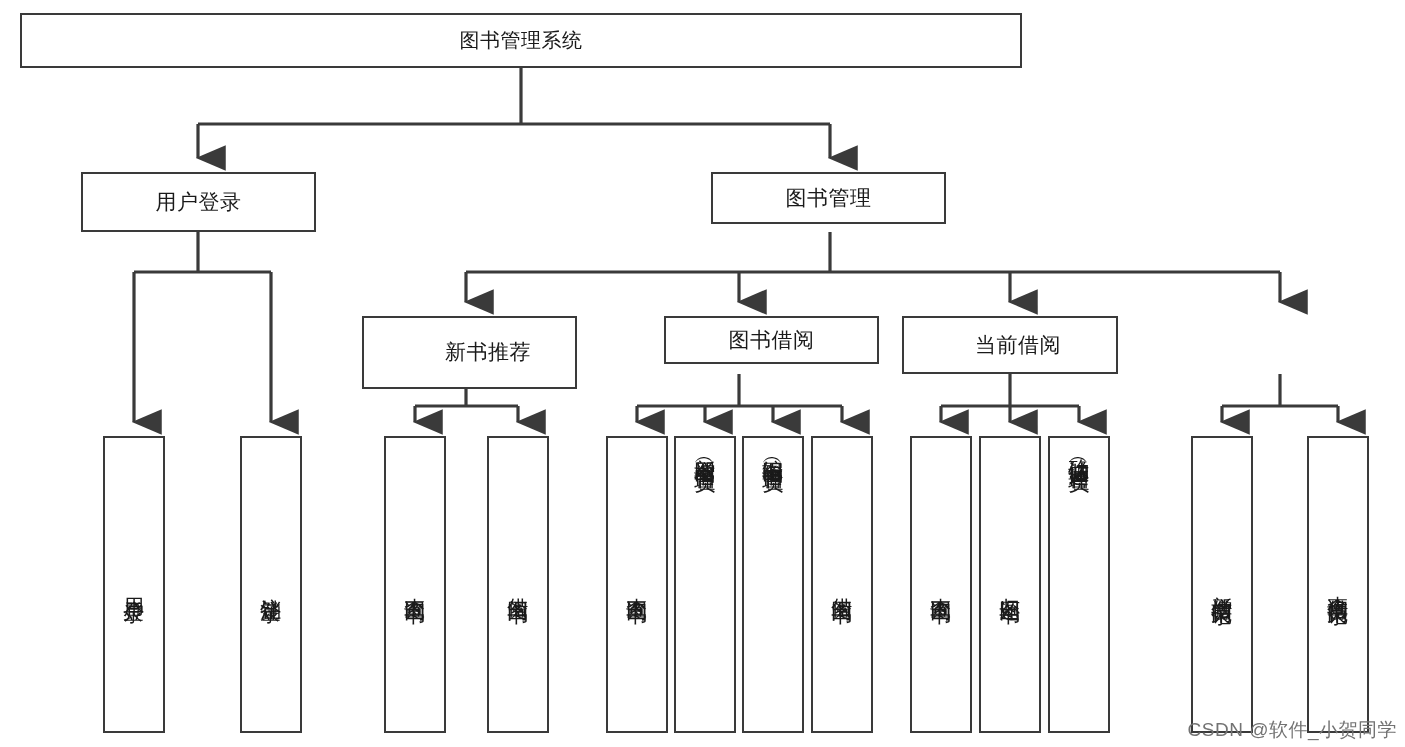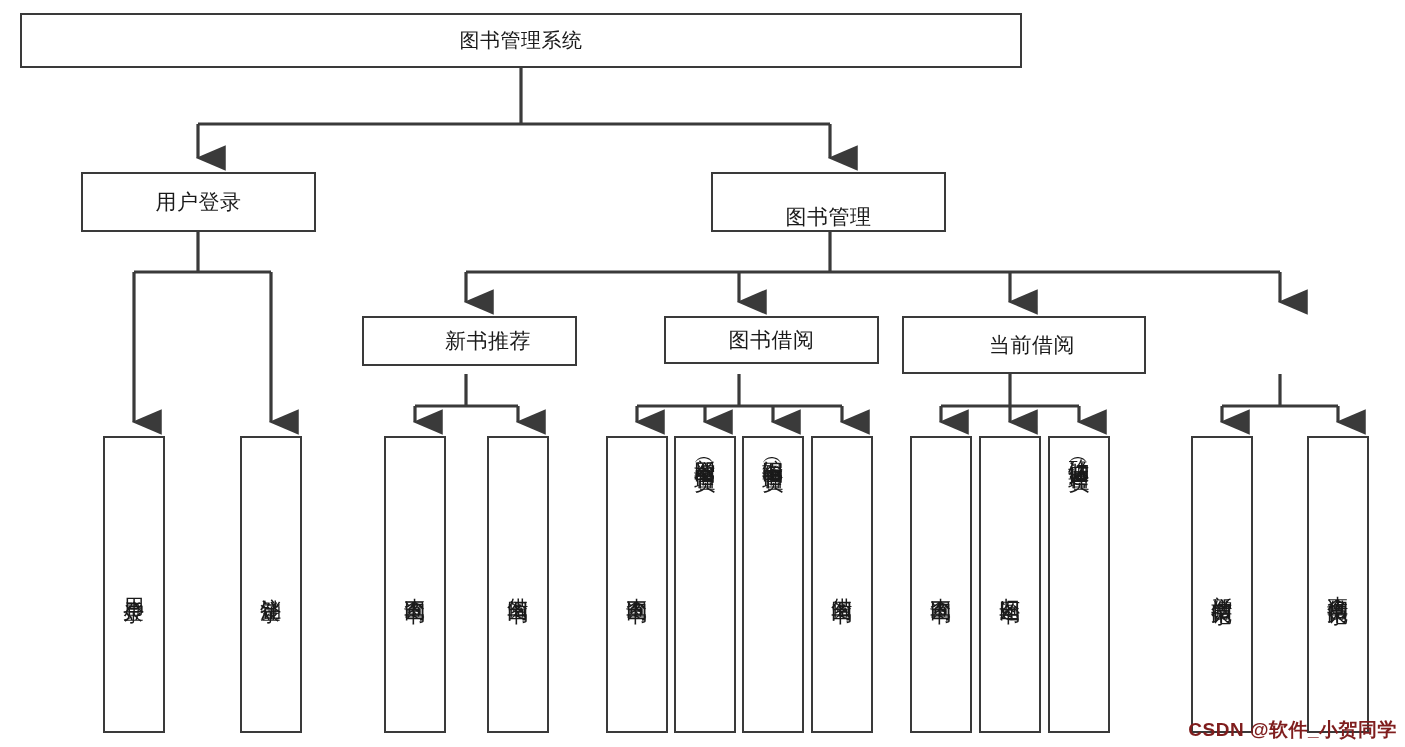--- a/index.html
+++ b/index.html
@@ -70,25 +70,24 @@
   }
   .node.leaf.leaf-centered {
     align-items: center;
     padding-top: 0;
   }
   .watermark {
     position: absolute;
     right: 8px;
     bottom: 4px;
     font-size: 19px;
-    color: #7f1d1d;
+    color: #737373;
     white-space: nowrap;
     z-index: 5;
     letter-spacing: 0.5px;
-    font-weight: bold;
   }
 </style>
 </head>
 <body>
 
 <div id="canvas">
 
   <svg id="edges" viewBox="0 0 1405 747" width="1405" height="747" aria-hidden="true">
     <defs>
       <marker id="arrow" viewBox="0 0 12 12" refX="6" refY="10" markerWidth="9" markerHeight="9" orient="auto-start-reverse">
@@ -146,33 +145,33 @@
   </svg>
 
   <div class="node level-1" style="left:20px; top:13px; width:1002px; height:55px;">
     <span class="node-label">图书管理系统</span>
   </div>
 
   <div class="node level-2" style="left:81px; top:172px; width:235px; height:60px;">
     <span class="node-label">用户登录</span>
   </div>
 
-  <div class="node level-2" style="left:711px; top:172px; width:235px; height:60px;align-items:flex-end;">
+  <div class="node level-2" style="left:711px; top:172px; width:235px; height:52px;">
     <span class="node-label">图书管理</span>
   </div>
 
-  <div class="node level-3" style="left:362px; top:316px; width:215px; height:50px;padding-left:37px;">
+  <div class="node level-3" style="left:362px; top:316px; width:215px; height:73px;padding-left:37px;">
     <span class="node-label">新书推荐</span>
   </div>
 
   <div class="node level-3" style="left:632px; top:316px; width:215px; height:48px;margin-left:32px;">
     <span class="node-label">图书借阅</span>
   </div>
 
-  <div class="node level-3" style="left:902px; top:316px; width:244px; height:58px;padding-left:16px;">
+  <div class="node level-3" style="left:902px; top:316px; width:216px; height:58px;padding-left:16px;">
     <span class="node-label">当前借阅</span>
   </div>
 
 
   <div class="node leaf leaf-centered" style="left:103px; top:436px; width:62px; height:297px;">
     <span class="node-label">用户登录</span>
   </div>
 
   <div class="node leaf leaf-centered" style="left:240px; top:436px; width:62px; height:297px;">
     <span class="node-label">注销登录</span>

